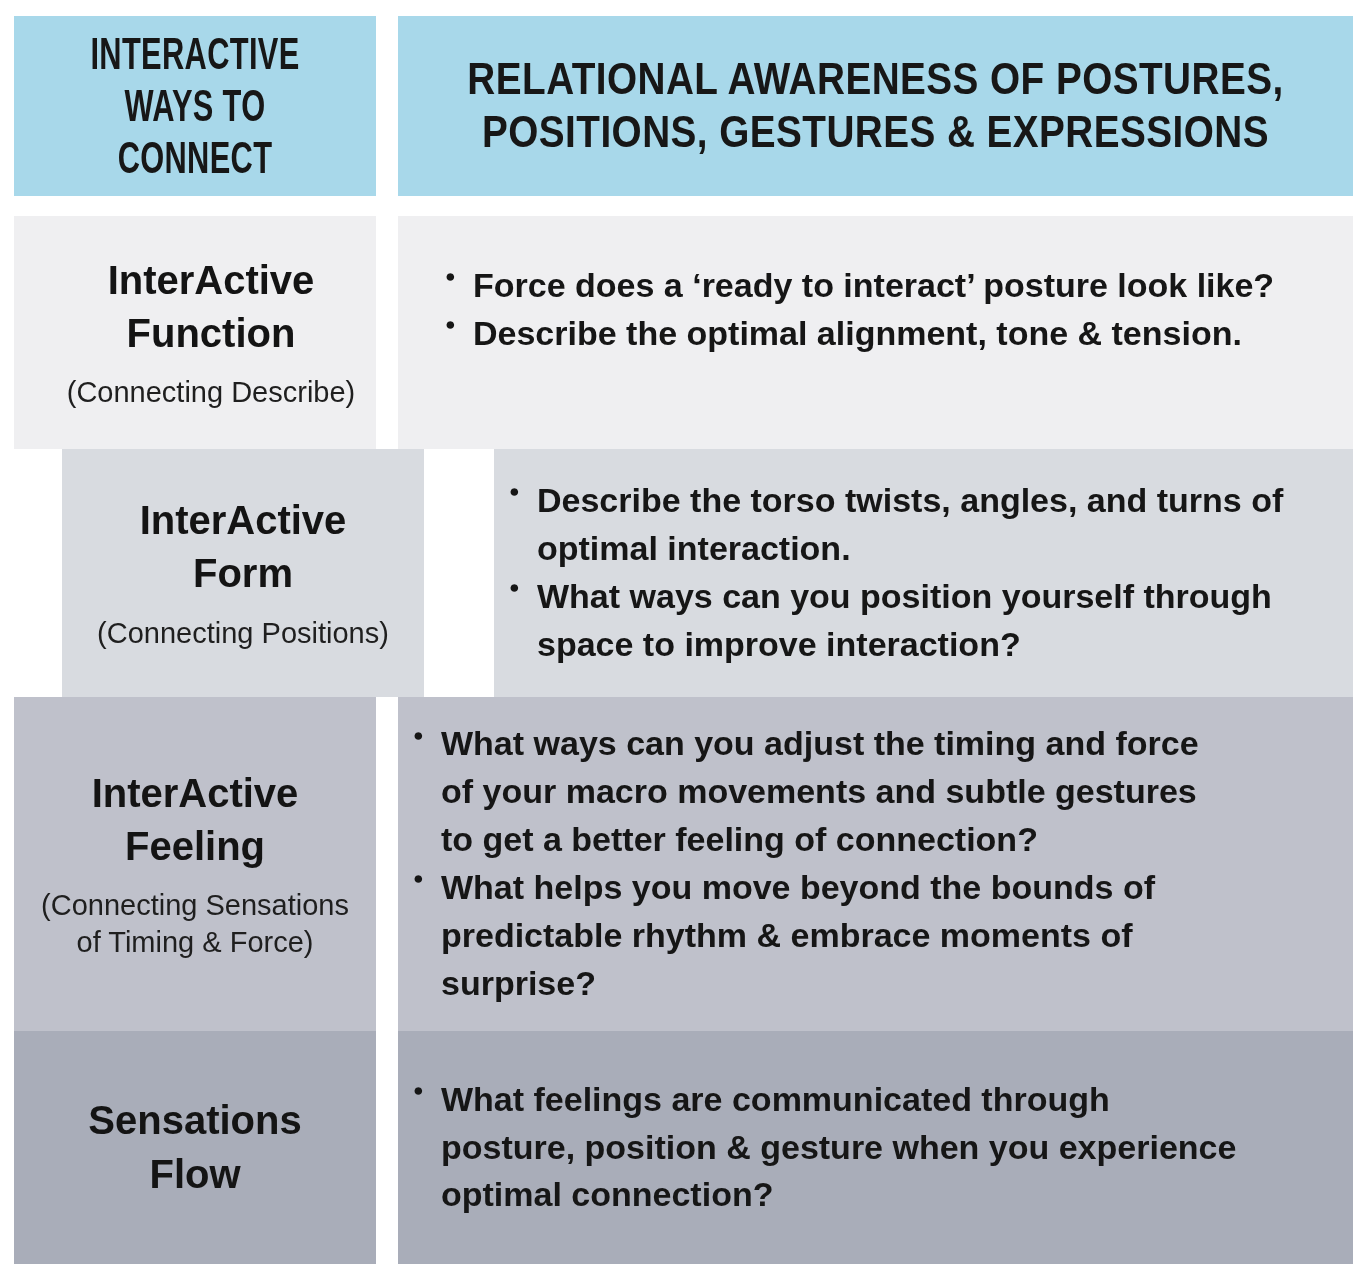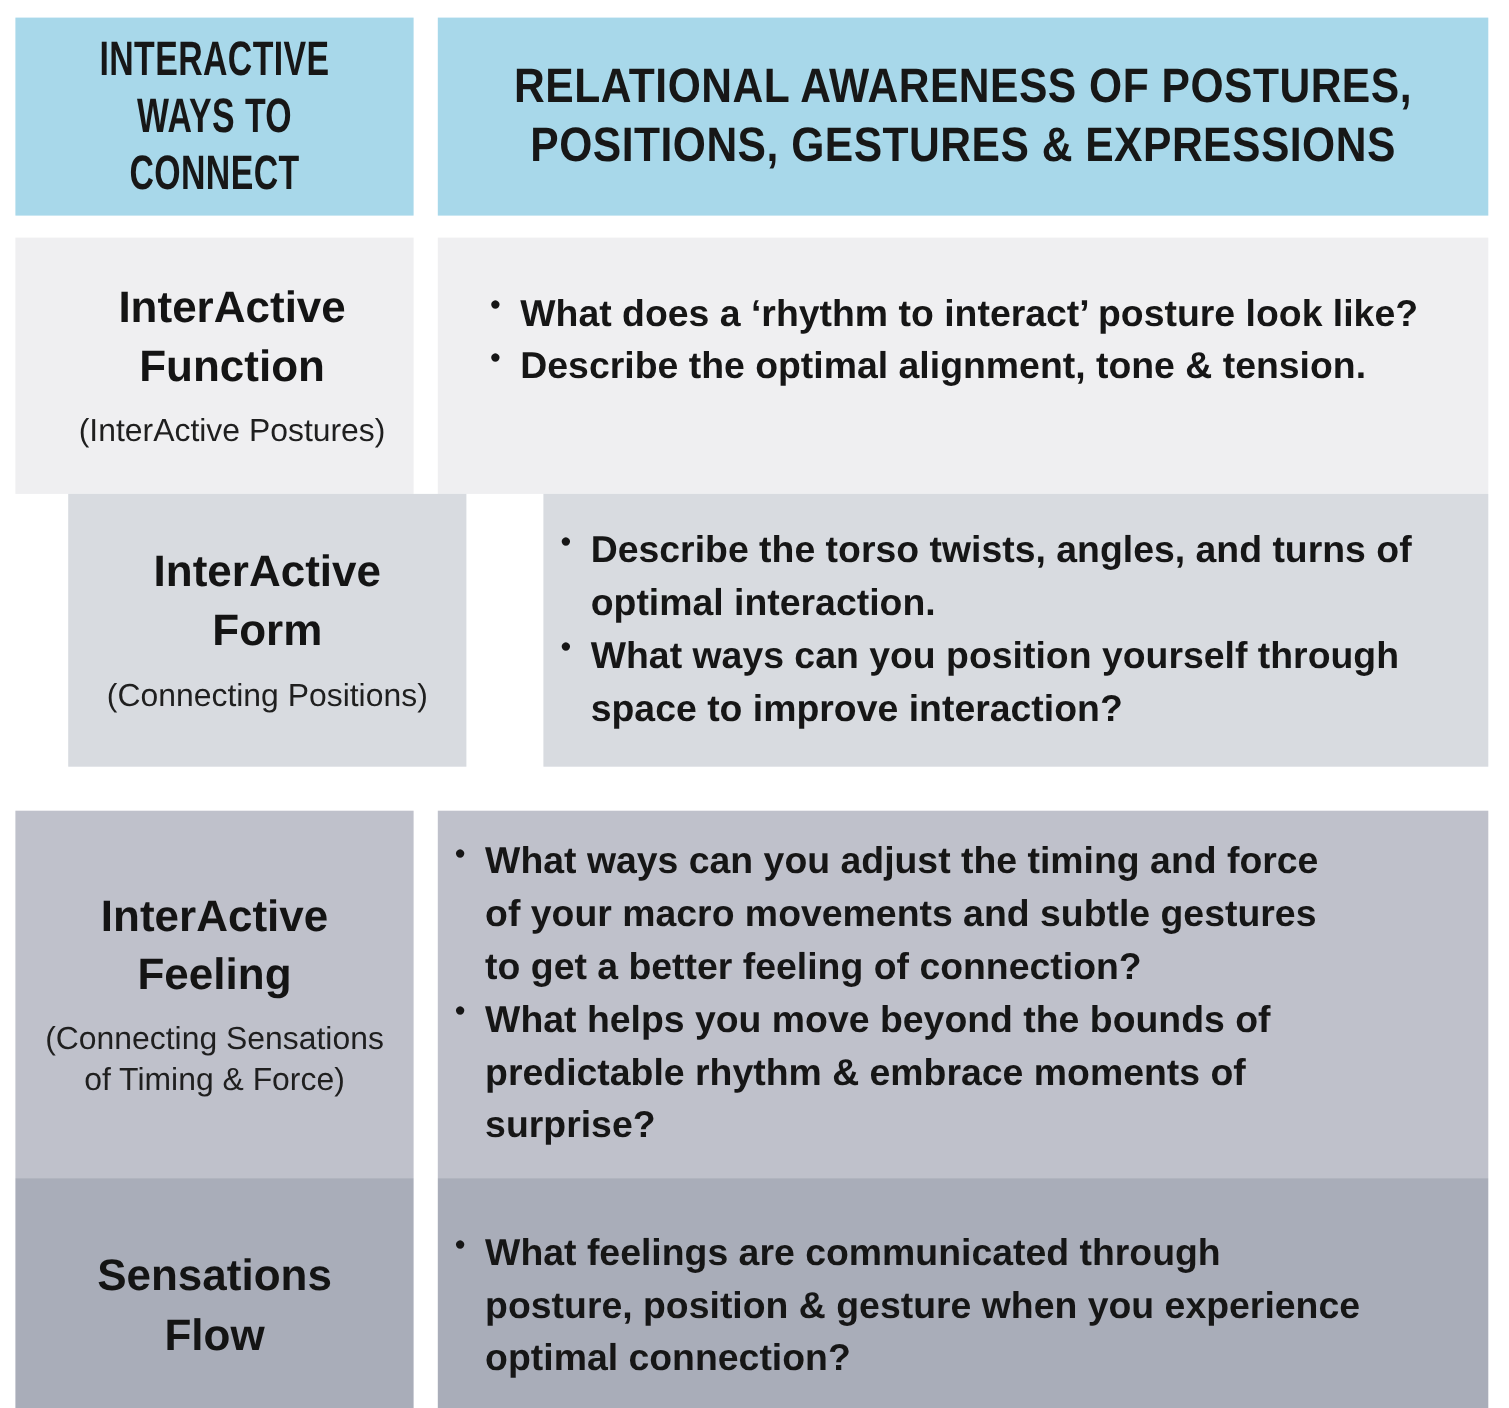--- a/index.html
+++ b/index.html
@@ -54,21 +54,21 @@
     color: #171717;
   }
 
   
   .row-0 .cell { background: #efeff1; padding-left: 32px; }
   .row-1 .cell { background: #d8dbe0; margin-left: 48px; }
   .row-2 .cell { background: #bfc1cb; }
   .row-3 .cell { background: #a9adb9; }
   .row-0 .cell { height: 233px; }
   .row-1 .cell { height: 248px; }
-  .row-2 .cell { height: 334px; margin-top: 40px; }
+  .row-2 .cell { height: 334px; }
   .row-3 .cell { height: 233px; }
 
   .label-cell {
     display: flex;
     flex-direction: column;
     align-items: center;
     justify-content: center;
     text-align: center;
   }
   .row-title {
@@ -128,25 +128,25 @@
       <div class="hdr-left-text">INTERACTIVE WAYS TO CONNECT</div>
     </div>
     <div class="cell col-right hdr-cell">
       <div class="hdr-right-text">RELATIONAL AWARENESS OF POSTURES, POSITIONS, GESTURES &amp; EXPRESSIONS</div>
     </div>
   </div>
 
   <div class="tbl-row row-0">
     <div class="cell col-left label-cell">
       <div class="row-title">InterActive Function</div>
-      <div class="row-subtitle">(InterActive Postures)</div>
+      <div class="row-subtitle">(Connecting Describe)</div>
     </div>
     <div class="cell col-right q-cell align-top">
       <ul class="q-list">
-        <li>What does a ‘rhythm to interact’ posture look like?</li>
+        <li>Force does a ‘ready to interact’ posture look like?</li>
         <li>Describe the optimal alignment, tone &amp; tension.</li>
       </ul>
     </div>
   </div>
 
   <div class="tbl-row row-1">
     <div class="cell col-left label-cell">
       <div class="row-title">InterActive Form</div>
       <div class="row-subtitle">(Connecting Positions)</div>
     </div>

